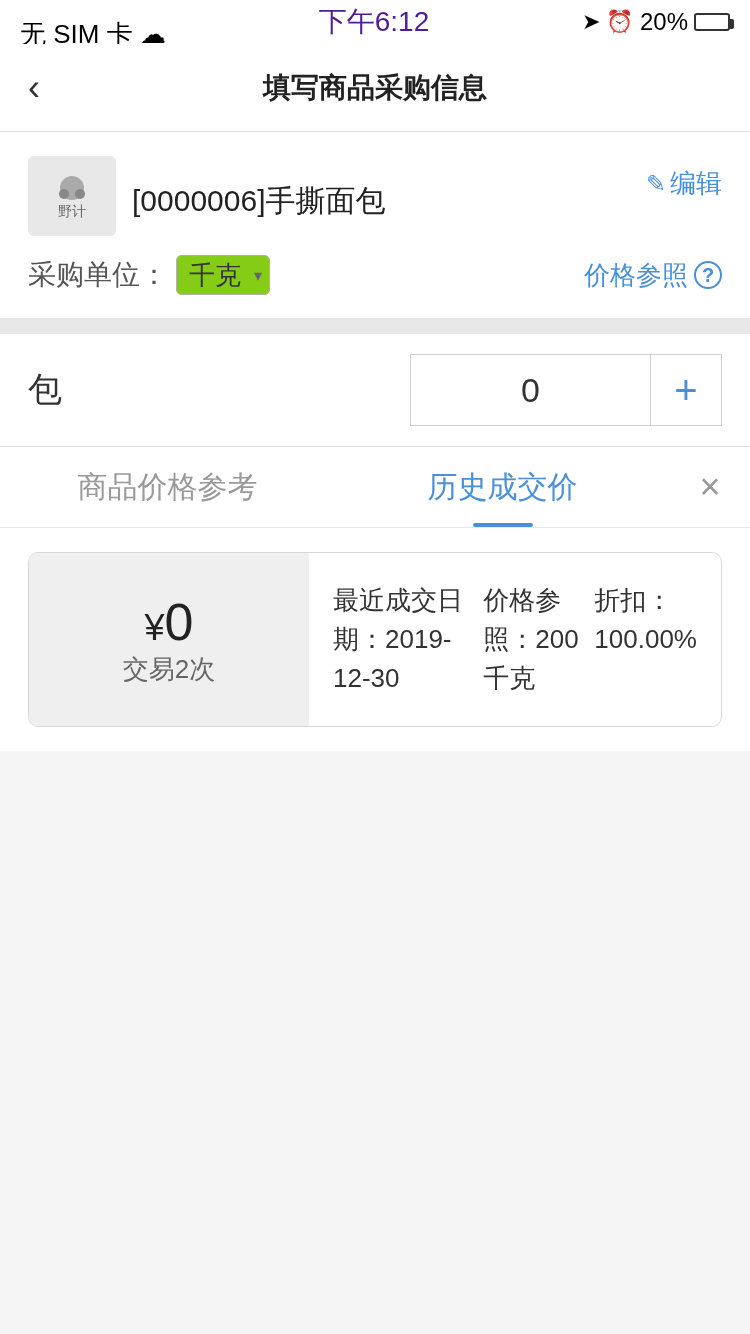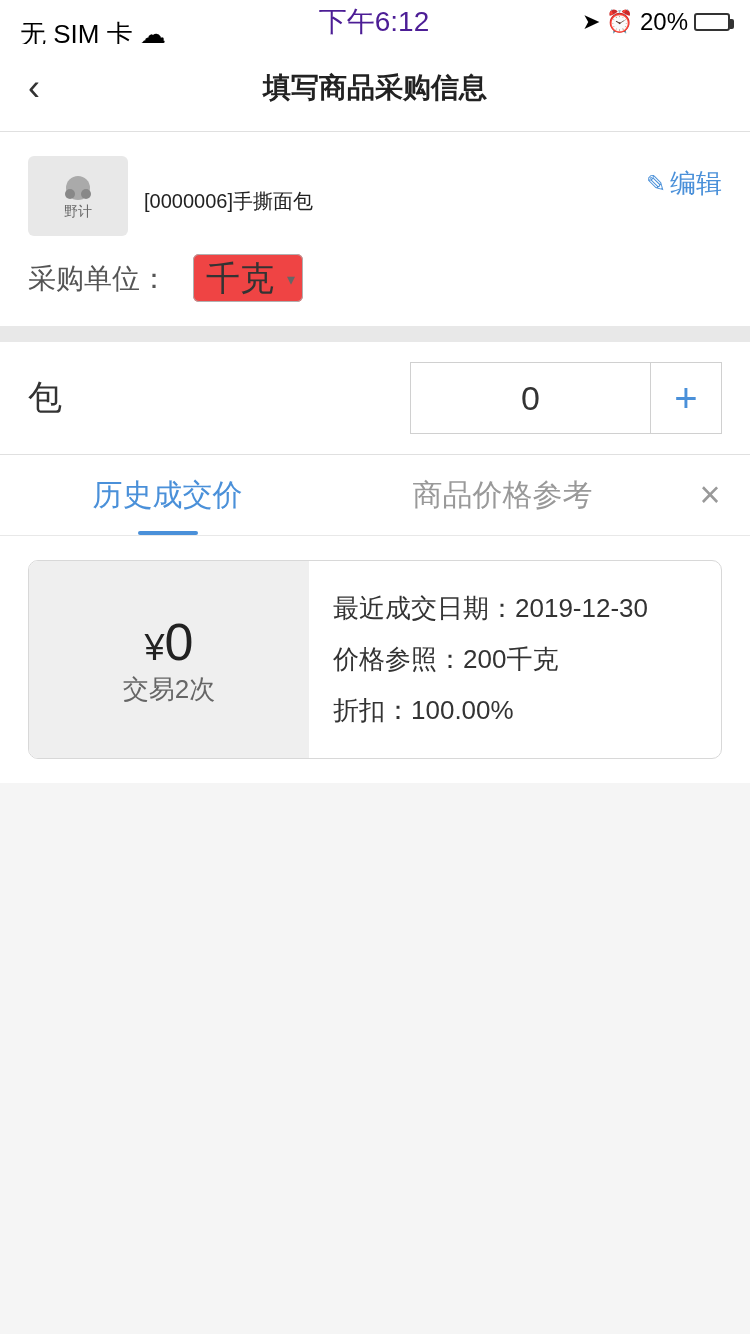--- a/index.html
+++ b/index.html
@@ -106,31 +106,31 @@
       align-items: flex-start;
       justify-content: space-between;
       margin-bottom: 20px;
     }
     .product-left {
       display: flex;
       align-items: center;
       gap: 16px;
     }
     .product-thumb {
-      width: 100px;
+      width: 88px;
       height: 80px;
       background: #e8e8e8;
       border-radius: 6px;
       display: flex;
       align-items: center;
       justify-content: center;
       overflow: hidden;
     }
     .product-name {
-      font-size: 20px;
+      font-size: 30px;
       color: #222;
       font-weight: 500;
       margin-top: 10px;
     }
     .edit-btn {
       font-size: 26px;
       color: #4a90d9;
       cursor: pointer;
       display: flex;
       align-items: center;
@@ -143,38 +143,38 @@
 
     .product-unit-row {
       display: flex;
       align-items: center;
       justify-content: space-between;
       margin-top: 8px;
     }
     .unit-left {
       display: flex;
       align-items: center;
-      gap: 25px;
+      gap: 8px;
       font-size: 28px;
       color: #555;
     }
     .unit-label {
       color: #555;
     }
     .unit-select-wrapper {
       position: relative;
       display: inline-block;
     }
     .unit-select-text {
       border: 1px solid #b0b0b0;
       border-radius: 6px;
       padding: 4px 28px 4px 12px;
-      font-size: 34px;
+      font-size: 26px;
       color: #333;
-      background: #ef4444;
+      background: #84cc16;
     }
     .unit-caret {
       position: absolute;
       right: 8px;
       top: 50%;
       transform: translateY(-50%);
       font-size: 16px;
       color: #666;
     }
     .price-ref {
@@ -343,21 +343,21 @@
     }
     .card-trades {
       font-size: 26px;
       color: #666;
       margin-top: 0;
     }
     .card-right {
       flex: 1;
       padding: 28px 24px;
       display: flex;
-      flex-direction: column;
+      flex-direction: row;
       gap: 12px;
     }
     .card-row {
       font-size: 26px;
       color: #333;
       line-height: 1.5;
     }
 
     
     .main-content {
@@ -410,44 +410,48 @@
   </div>
 
   <div class="product-unit-row">
     <div class="unit-left">
       <span class="unit-label">采购单位：</span>
       <div class="unit-select-wrapper">
         <span class="unit-select-text">千克</span>
         <span class="unit-caret">▾</span>
       </div>
     </div>
+    <div class="price-ref">
+      <span>价格参照</span>
+      <div class="price-ref-icon">?</div>
+    </div>
   </div>
 </div>
 
 <div class="grey-divider"></div>
 
 <div class="quantity-section">
   <div class="quantity-label-block">
     <span class="quantity-unit">包</span>
   </div>
   <div class="quantity-input-row">
     <div class="quantity-input-box">0</div>
     <div class="quantity-plus-btn">+</div>
   </div>
 </div>
 
 <div class="tabs-section">
   <div class="tabs-header">
+    <div class="tab-item">
+      <span>商品价格参考</span>
+
+    </div>
     <div class="tab-item active">
       <span>历史成交价</span>
       <span class="tab-underline"></span>
-    </div>
-    <div class="tab-item">
-      <span>商品价格参考</span>
-
     </div>
     <div class="tab-close-btn">×</div>
   </div>
 
   <div class="history-content">
     <div class="history-card">
       <div class="card-left">
         <div class="card-price">
           <span class="card-yen">¥</span><span class="card-price-num">0</span>
         </div>

